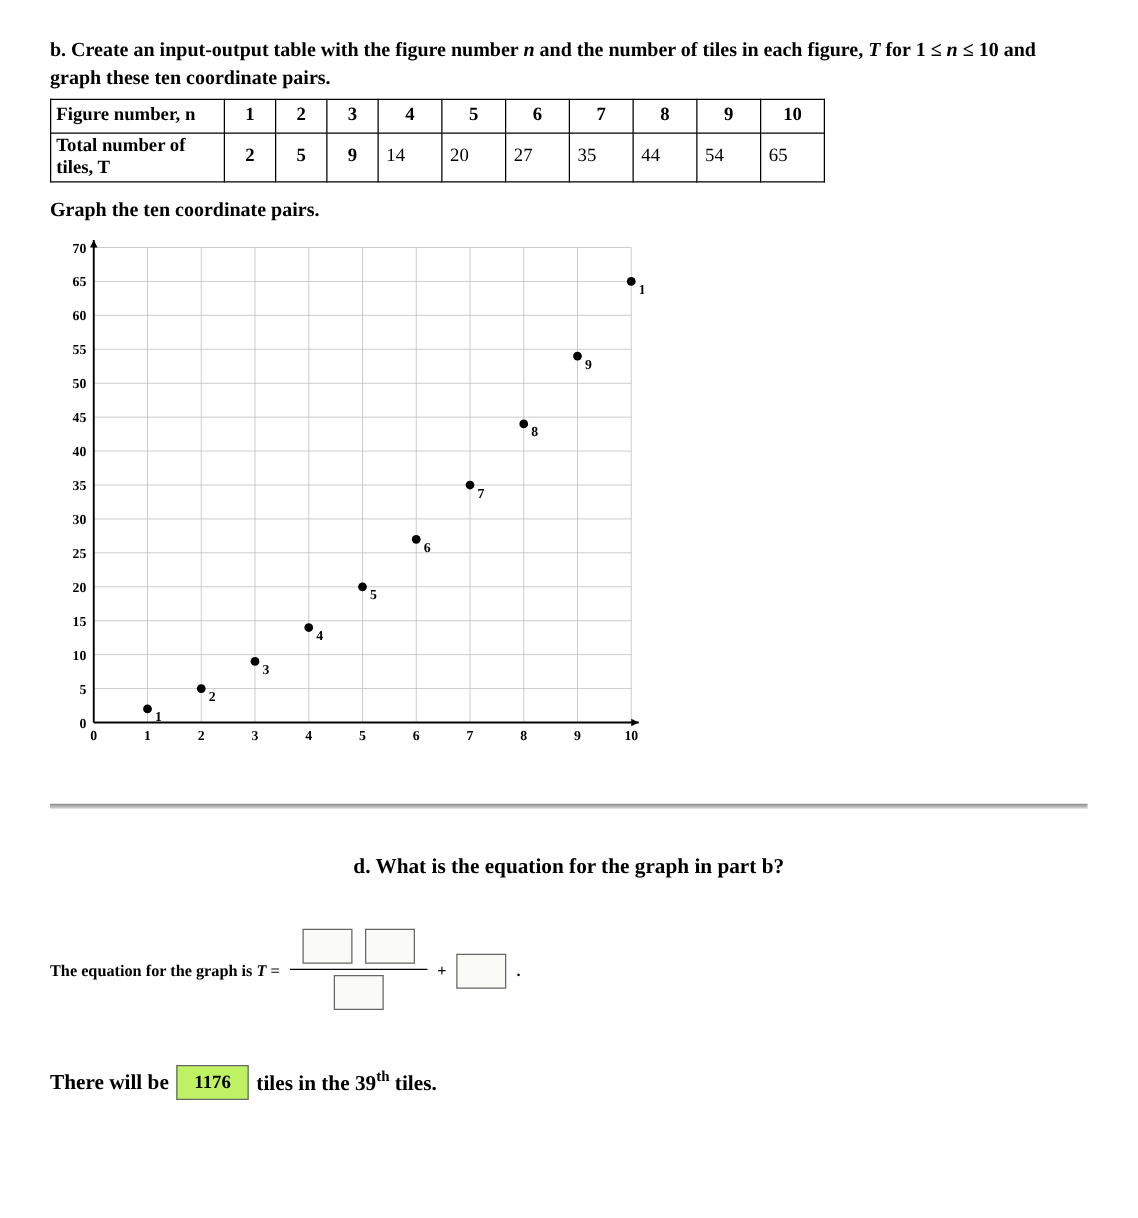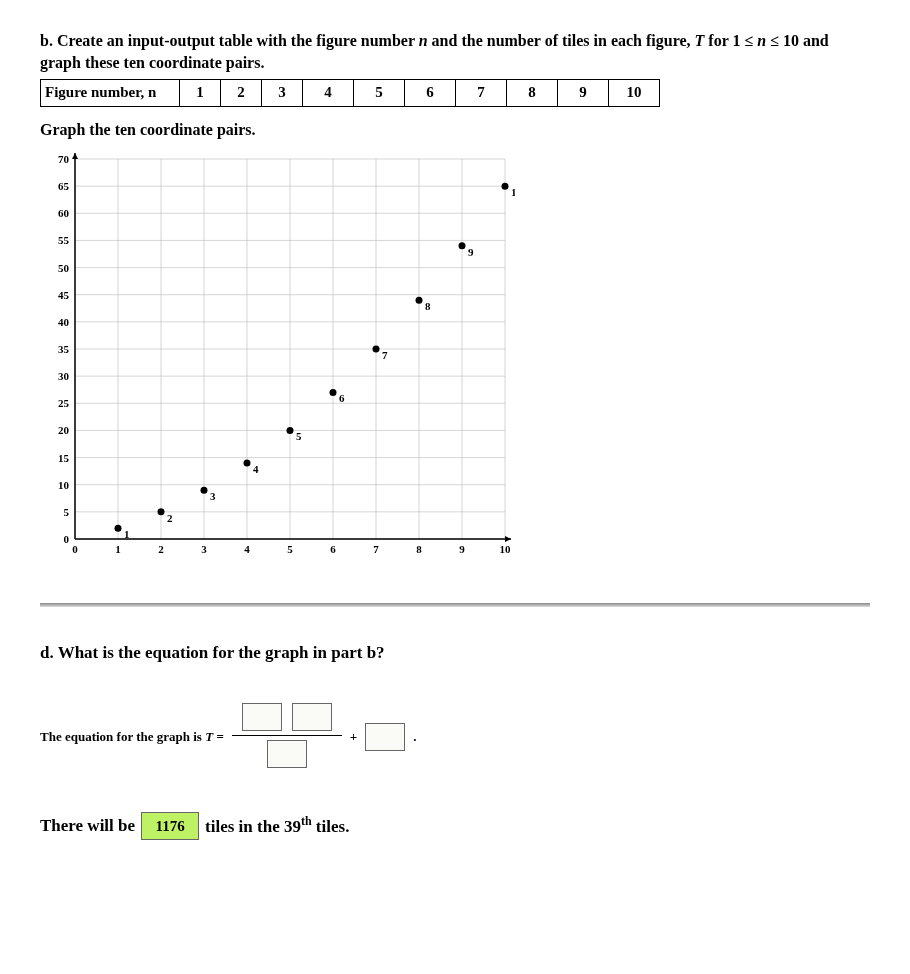--- a/index.html
+++ b/index.html
@@ -47,20 +47,21 @@
   }
   .hr-gradient {
     height: 4px;
     background: linear-gradient(to bottom, #888 0%, #ddd 100%);
     margin: 30px 0;
   }
   .question-d {
     font-weight: bold;
     font-size: 17px;
     margin: 36px 0 40px 0;
+    text-align: center;
   }
   .equation-line {
     display: flex;
     align-items: center;
     gap: 8px;
     margin-bottom: 40px;
     font-size: 13px;
   }
   .equation-line .bold { font-weight: bold; }
   .equation-line .italic { font-style: italic; }
@@ -119,20 +120,35 @@
     <td style="font-weight:bold">1</td>
     <td style="font-weight:bold">2</td>
     <td style="font-weight:bold">3</td>
     <td style="font-weight:bold;min-width:38px">4</td>
     <td style="font-weight:bold;min-width:38px">5</td>
     <td style="font-weight:bold;min-width:38px">6</td>
     <td style="font-weight:bold;min-width:38px">7</td>
     <td style="font-weight:bold;min-width:38px">8</td>
     <td style="font-weight:bold;min-width:38px">9</td>
     <td style="font-weight:bold;min-width:38px">10</td>
+  </tr>
+  <tr>
+    <td class="row-label">
+      <span>Total number of tiles, </span><span class="italic">T</span>
+    </td>
+    <td style="font-weight:bold">2</td>
+    <td style="font-weight:bold">5</td>
+    <td style="font-weight:bold">9</td>
+    <td style="text-align:left">14</td>
+    <td style="text-align:left">20</td>
+    <td style="text-align:left">27</td>
+    <td style="text-align:left">35</td>
+    <td style="text-align:left">44</td>
+    <td style="text-align:left">54</td>
+    <td style="text-align:left">65</td>
   </tr>
 </tbody>
   </table>
 
 <div class="subhead">Graph the ten coordinate pairs.</div>
 
 <div class="graph-container">
   <svg id="chart-svg" width="480" height="420">
       <line x1="40" y1="390" x2="40" y2="10" stroke="#bbb" stroke-width="0.6"></line>
       <line x1="83" y1="390" x2="83" y2="10" stroke="#bbb" stroke-width="0.6"></line>

